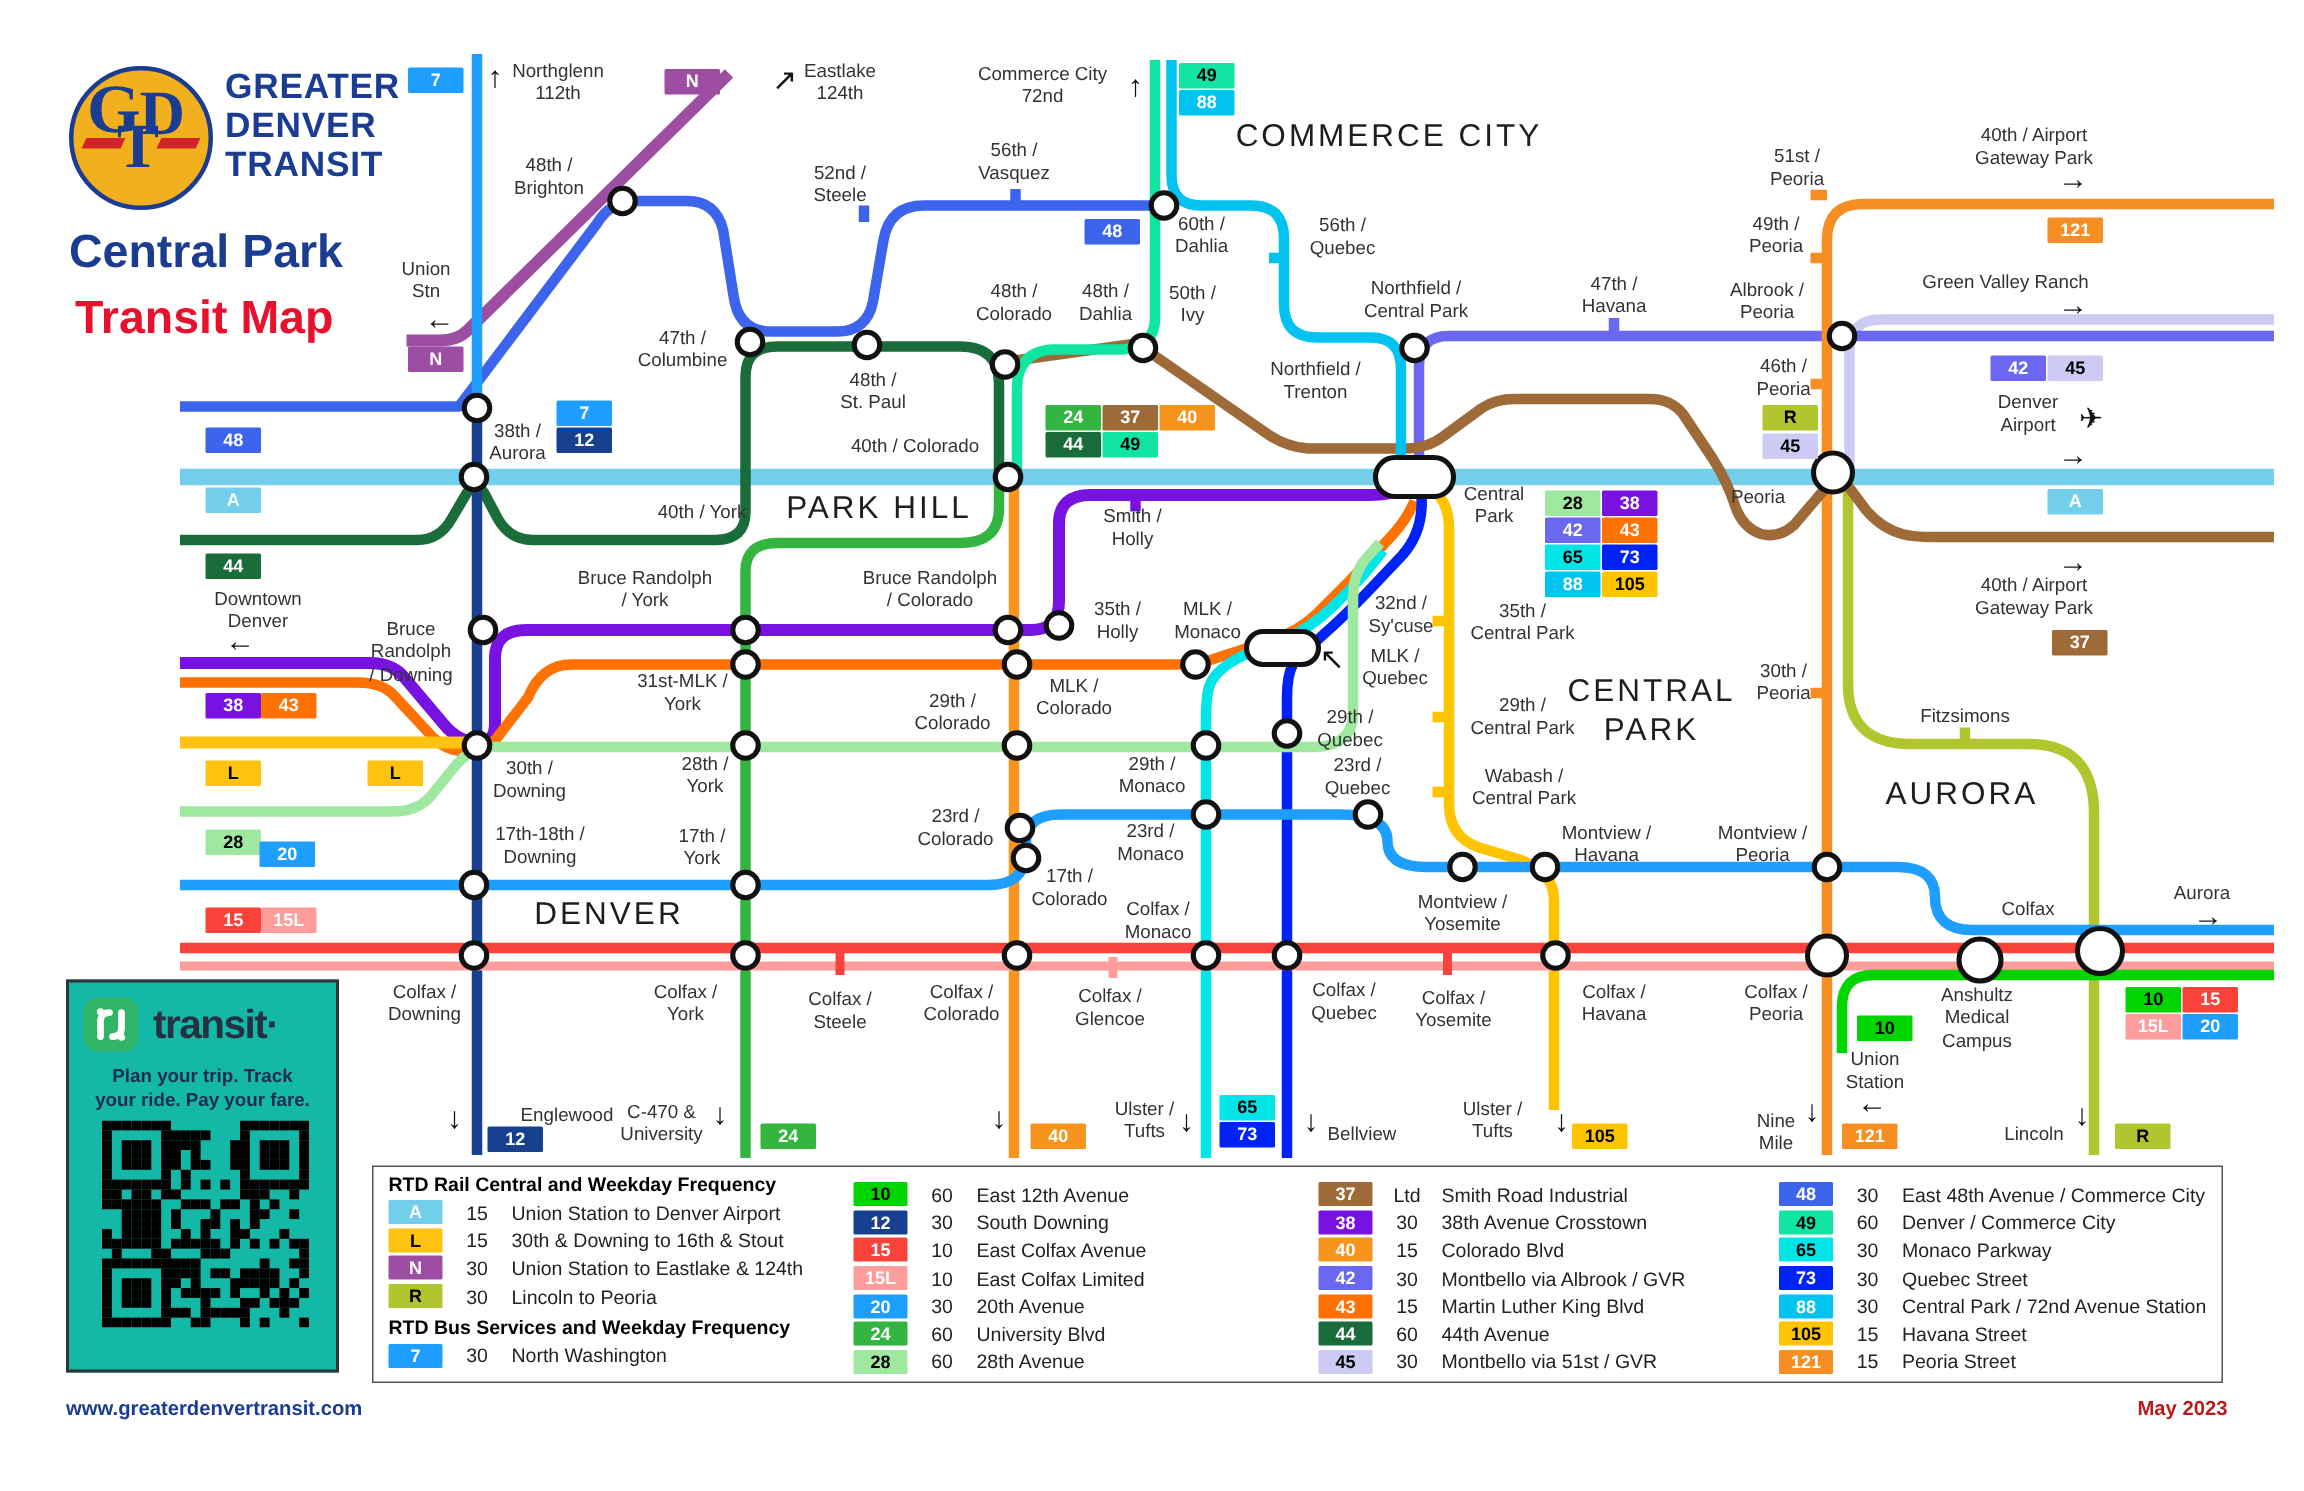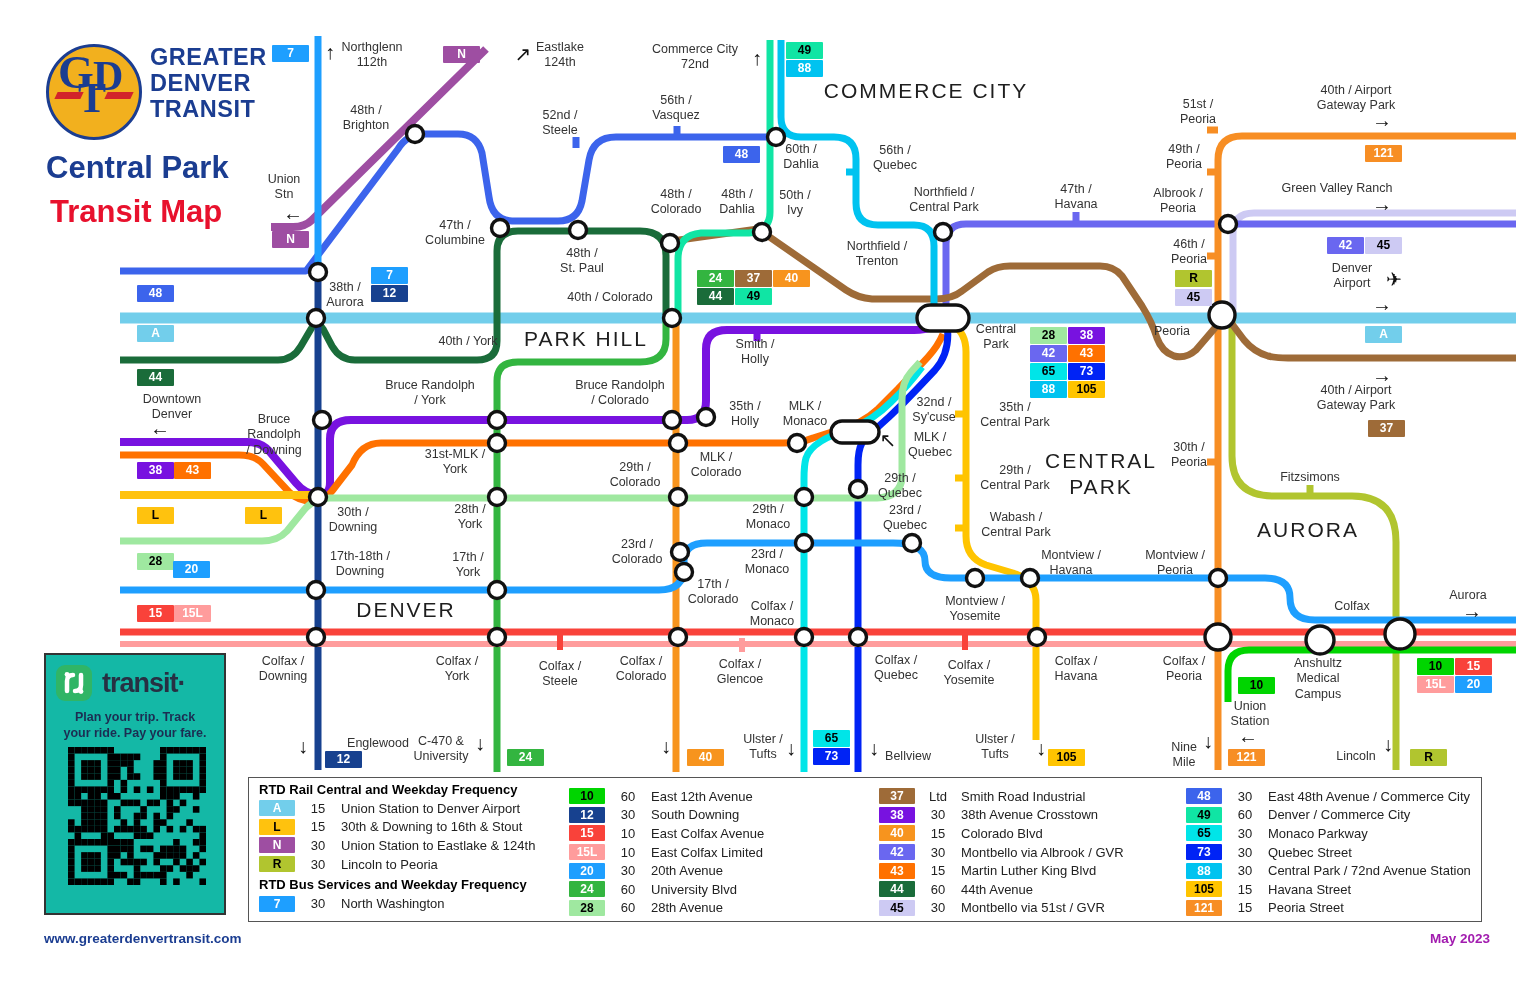--- a/index.html
+++ b/index.html
@@ -42,22 +42,22 @@
   #transit-row{position:absolute;left:10px;top:10px;display:flex;align-items:center}
   #transit-icon{width:36px;height:36px;border-radius:9px;background:#30B566;position:relative;flex:0 0 36px}
   #transit-word{font:bold 27px "Liberation Sans",sans-serif;color:#273043;margin-left:10px;letter-spacing:-1px}
   #transit-dot{color:#273043;font-weight:bold}
   #tagline{position:absolute;left:0;top:54px;width:100%;text-align:center;
            font:bold 12.5px/16px "Liberation Sans",sans-serif;color:#1c2d52;white-space:pre-line}
   #qr-wrap{position:absolute;left:22px;top:92px}
   
   #website{position:absolute;left:44px;top:931px;font:bold 13.5px "Liberation Sans",sans-serif;color:#1b3d91}
   #note{position:absolute;left:480px;top:932px;width:580px;font:13px "Liberation Sans",sans-serif;color:#444;text-align:center}
-  #edition{position:absolute;left:1420px;top:931px;width:70px;text-align:right;
-           font:bold 13.5px "Liberation Sans",sans-serif;color:#a21caf}
+  #edition{position:absolute;left:1420px;top:931px;width:70px;text-align:center;
+           font:bold 13.5px "Liberation Sans",sans-serif;color:#b91c1c}
 </style>
 </head>
 <body>
 
 <div id="stage">
 
   <svg width="1536" height="994">
     <g fill="none" stroke-linejoin="round">
       <path stroke="#72CEEB" stroke-width="11" d="M120 318 H1516"></path>
       <path stroke="#CDCAF3" stroke-width="7" d="M1516 213 H1254 Q1233 213 1233 234 V313"></path>

